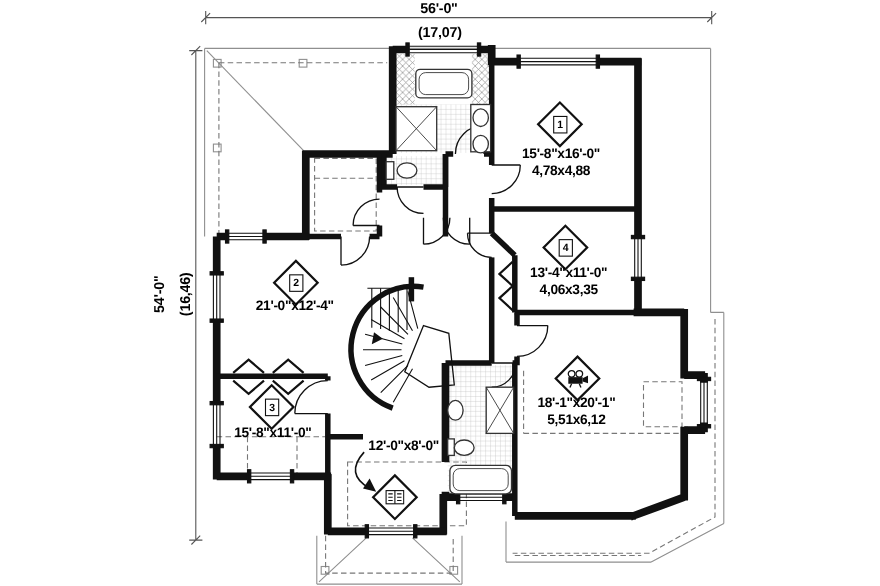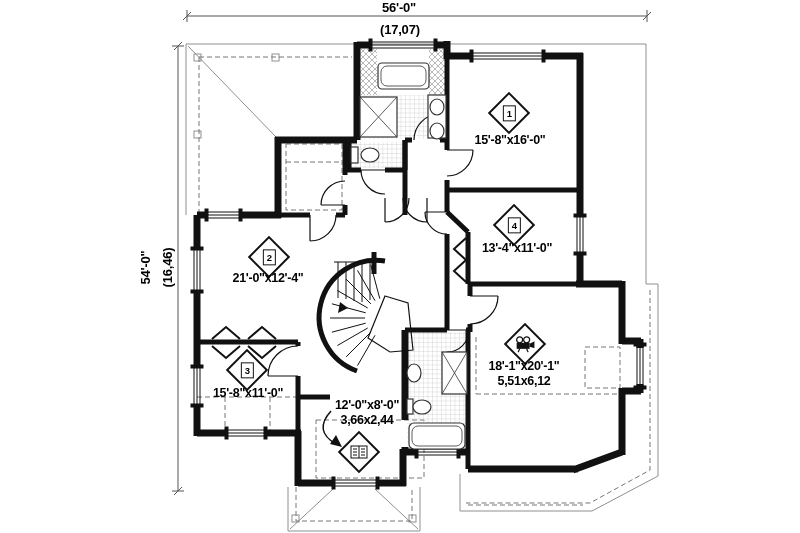--- a/index.html
+++ b/index.html
@@ -276,32 +276,33 @@
         <rect x="2" y="7" width="13" height="6" fill="#111"></rect>
         <polygon points="15,8 20,5.5 20,12.5 15,11" fill="#111"></polygon>
         <line x1="5" y1="13" x2="3.5" y2="16.5" stroke="#111" stroke-width="1.2"></line>
         <line x1="12" y1="13" x2="13.5" y2="16.5" stroke="#111" stroke-width="1.2"></line>
       </svg>
     </span>
   </div>
 
   <div class="room-label" style="left:440px;top:133px;">
     <div>15'-8"x16'-0"</div>
+    <div>4,78x4,88</div>
   </div>
   <div class="room-label" style="left:447px;top:241px;">
     <div>13'-4"x11'-0"</div>
+    <div>4,06x3,35</div>
   </div>
   <div class="room-label" style="left:198px;top:271px;">
     <div>21'-0"x12'-4"</div>
   </div>
   <div class="room-label" style="left:178px;top:386px;">
     <div>15'-8"x11'-0"</div>
   </div>
   <div class="room-label" style="left:297px;top:398px;">
     <div>12'-0"x8'-0"</div>
-    <div>3,66x2,44</div>
   </div>
   <div class="room-label" style="left:454px;top:359px;">
     <div>18'-1"x20'-1"</div>
     <div>5,51x6,12</div>
   </div>
 
 </div>
 
 </body></html>

